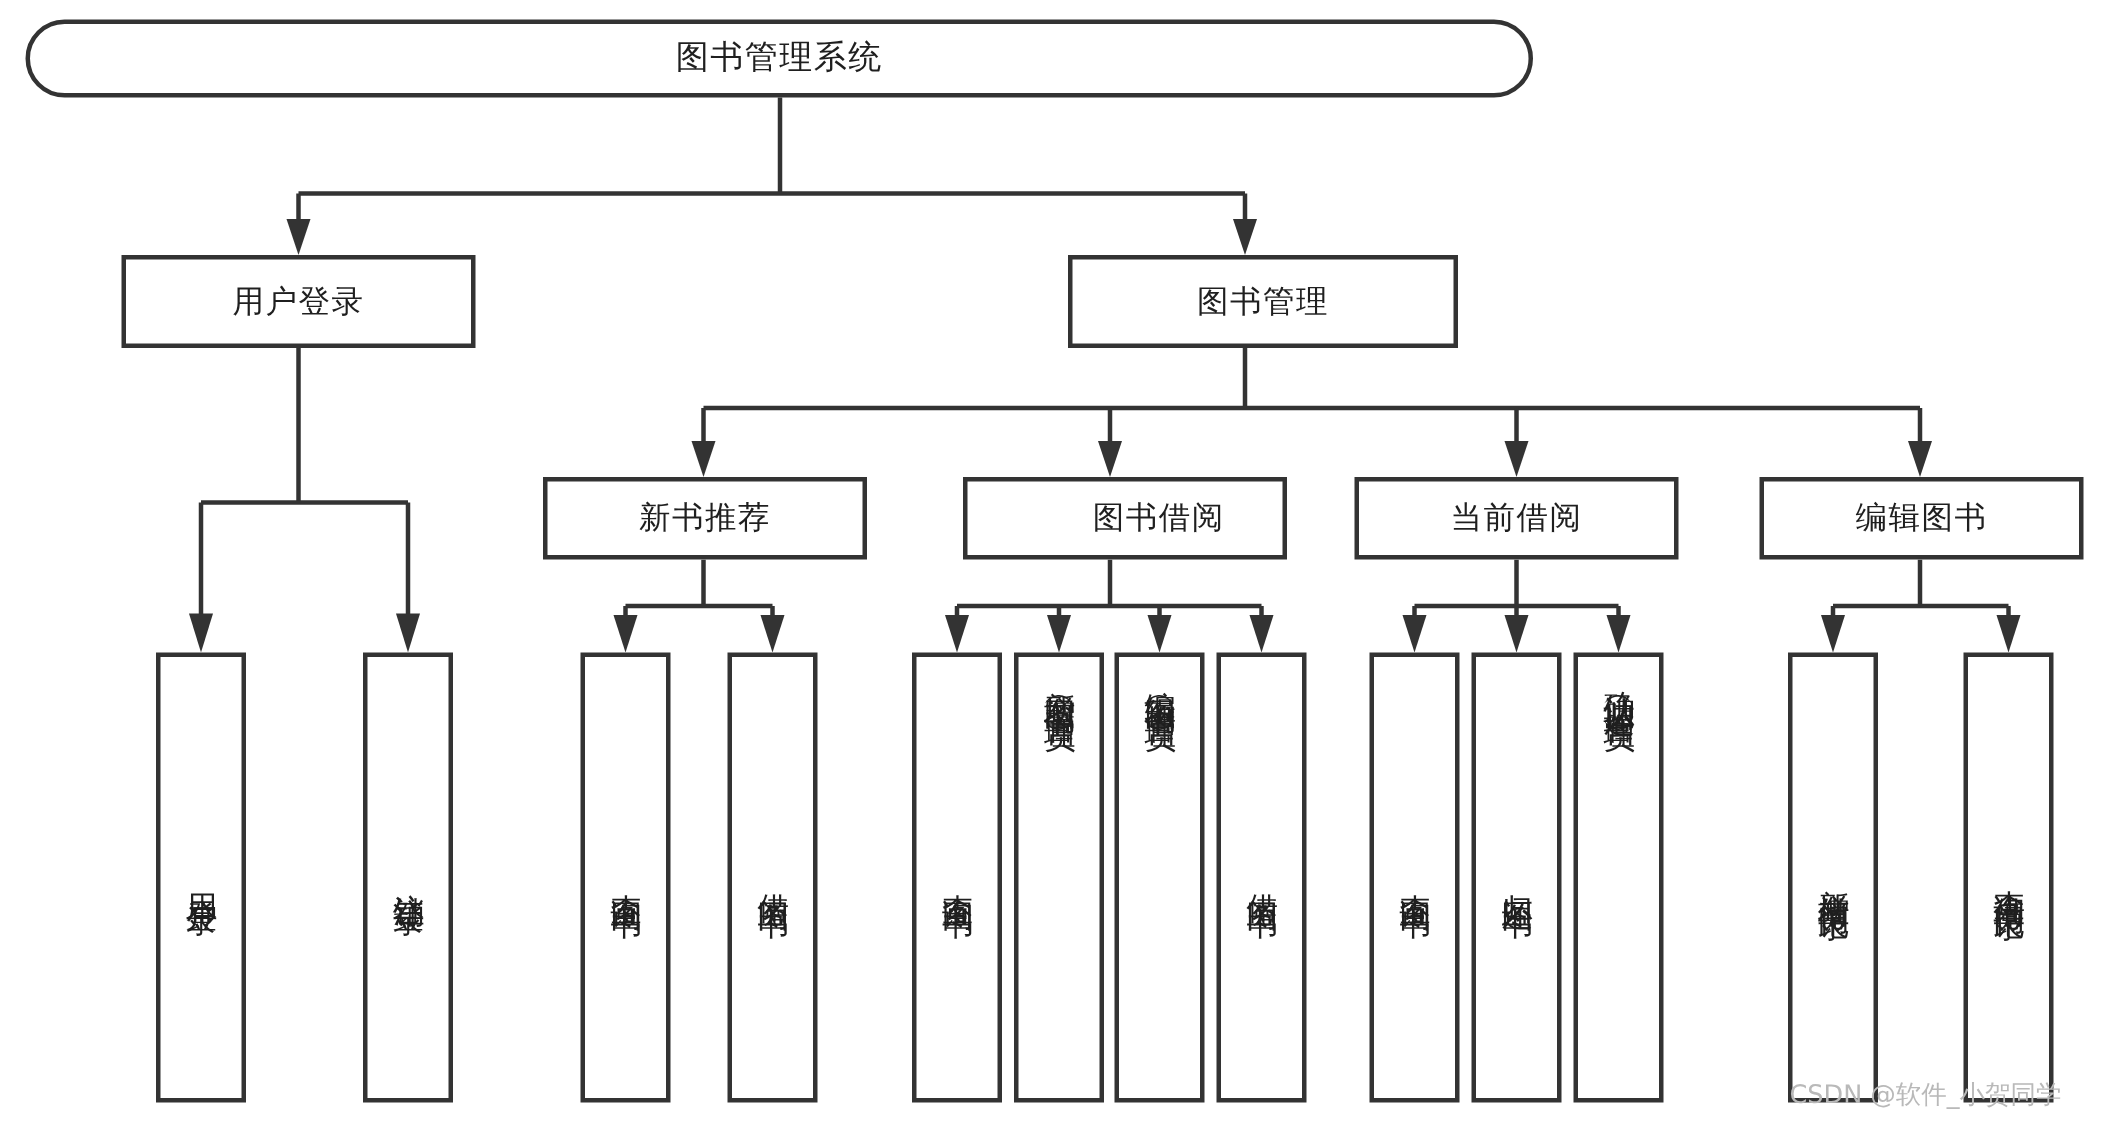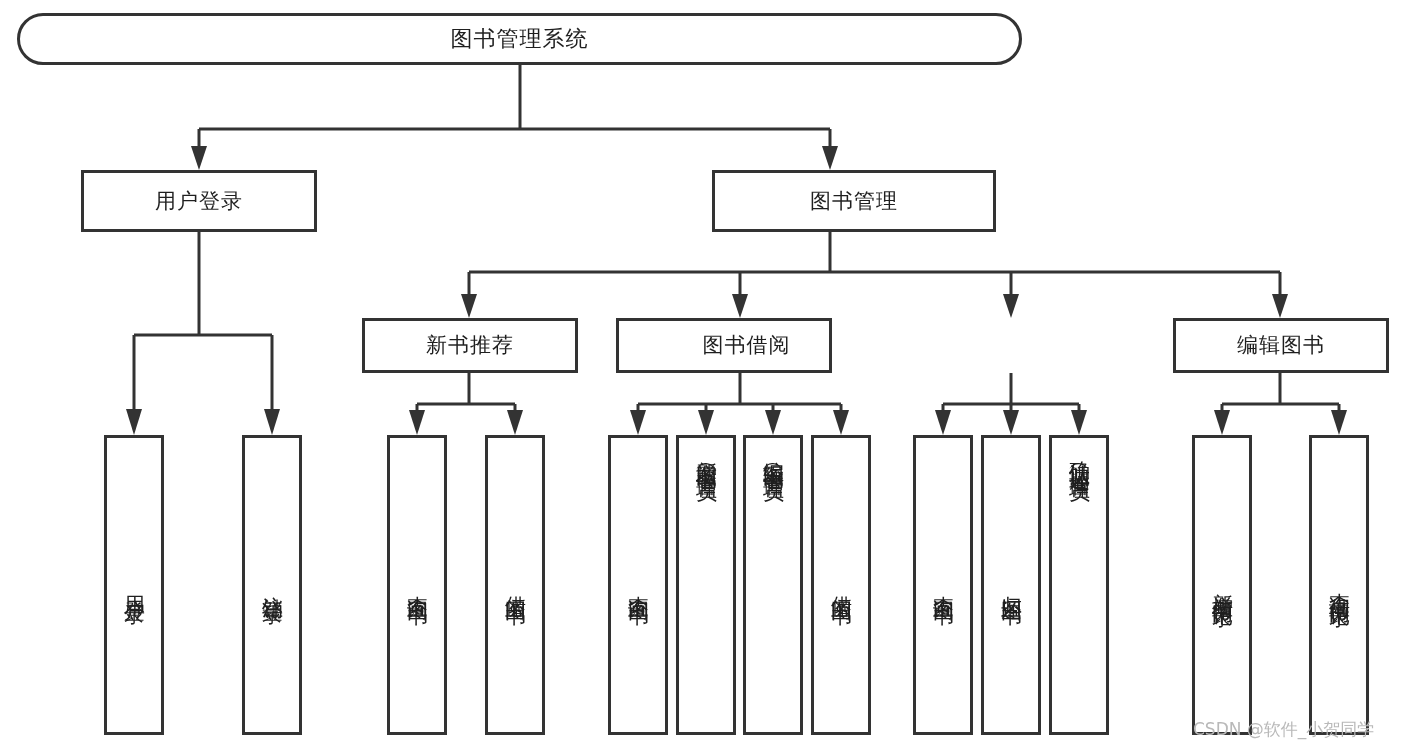--- a/index.html
+++ b/index.html
@@ -165,32 +165,35 @@
   </svg>
 
   <div class="node horiz root" style="left:17px; top:13px; width:1005px; height:52px;border-radius:26px;">
     <span class="label">图书管理系统</span>
   </div>
 
   <div class="node horiz" style="left:81px; top:170px; width:236px; height:62px;">
     <span class="label">用户登录</span>
   </div>
 
-  <div class="node horiz" style="left:712px; top:170px; width:284px; height:62px;">
+  <div class="node horiz" style="left:712px; top:170px; width:260px; height:62px;">
     <span class="label">图书管理</span>
   </div>
 
   <div class="node horiz" style="left:362px; top:318px; width:216px; height:55px;align-items:center;">
     <span class="label">新书推荐</span>
   </div>
 
-  <div class="node horiz" style="left:616px; top:318px; width:216px; height:55px;padding-left:45px;">
+  <div class="node horiz" style="left:642px; top:318px; width:216px; height:55px;padding-left:45px;">
     <span class="label">图书借阅</span>
   </div>
 
+  <div class="node horiz" style="left:903px; top:318px; width:216px; height:55px;">
+    <span class="label">当前借阅</span>
+  </div>
 
   <div class="node horiz" style="left:1173px; top:318px; width:216px; height:55px;">
     <span class="label">编辑图书</span>
   </div>
 
   <div class="node vert centered" style="left:104px; top:435px; width:60px; height:300px;">
     <span class="label">用户登录</span>
   </div>
 
   <div class="node vert centered" style="left:242px; top:435px; width:60px; height:300px;">

